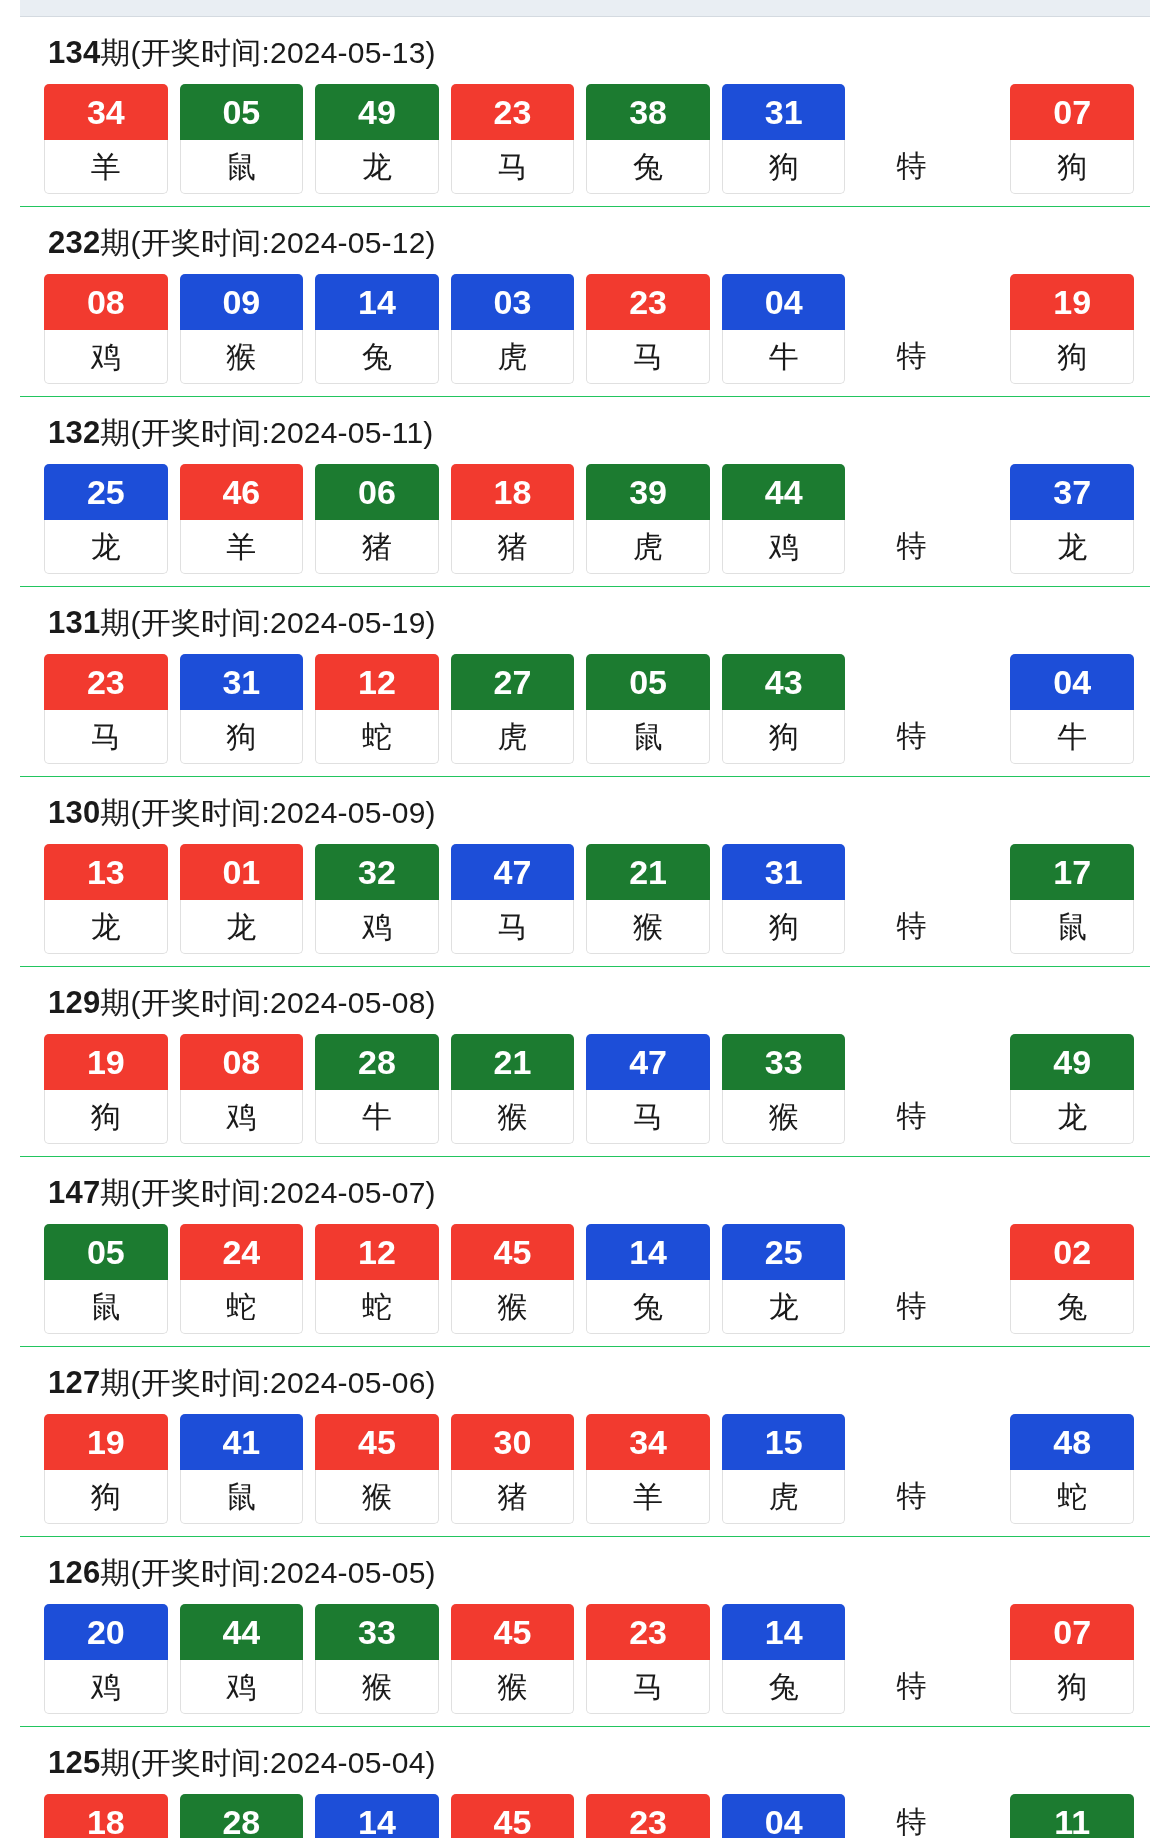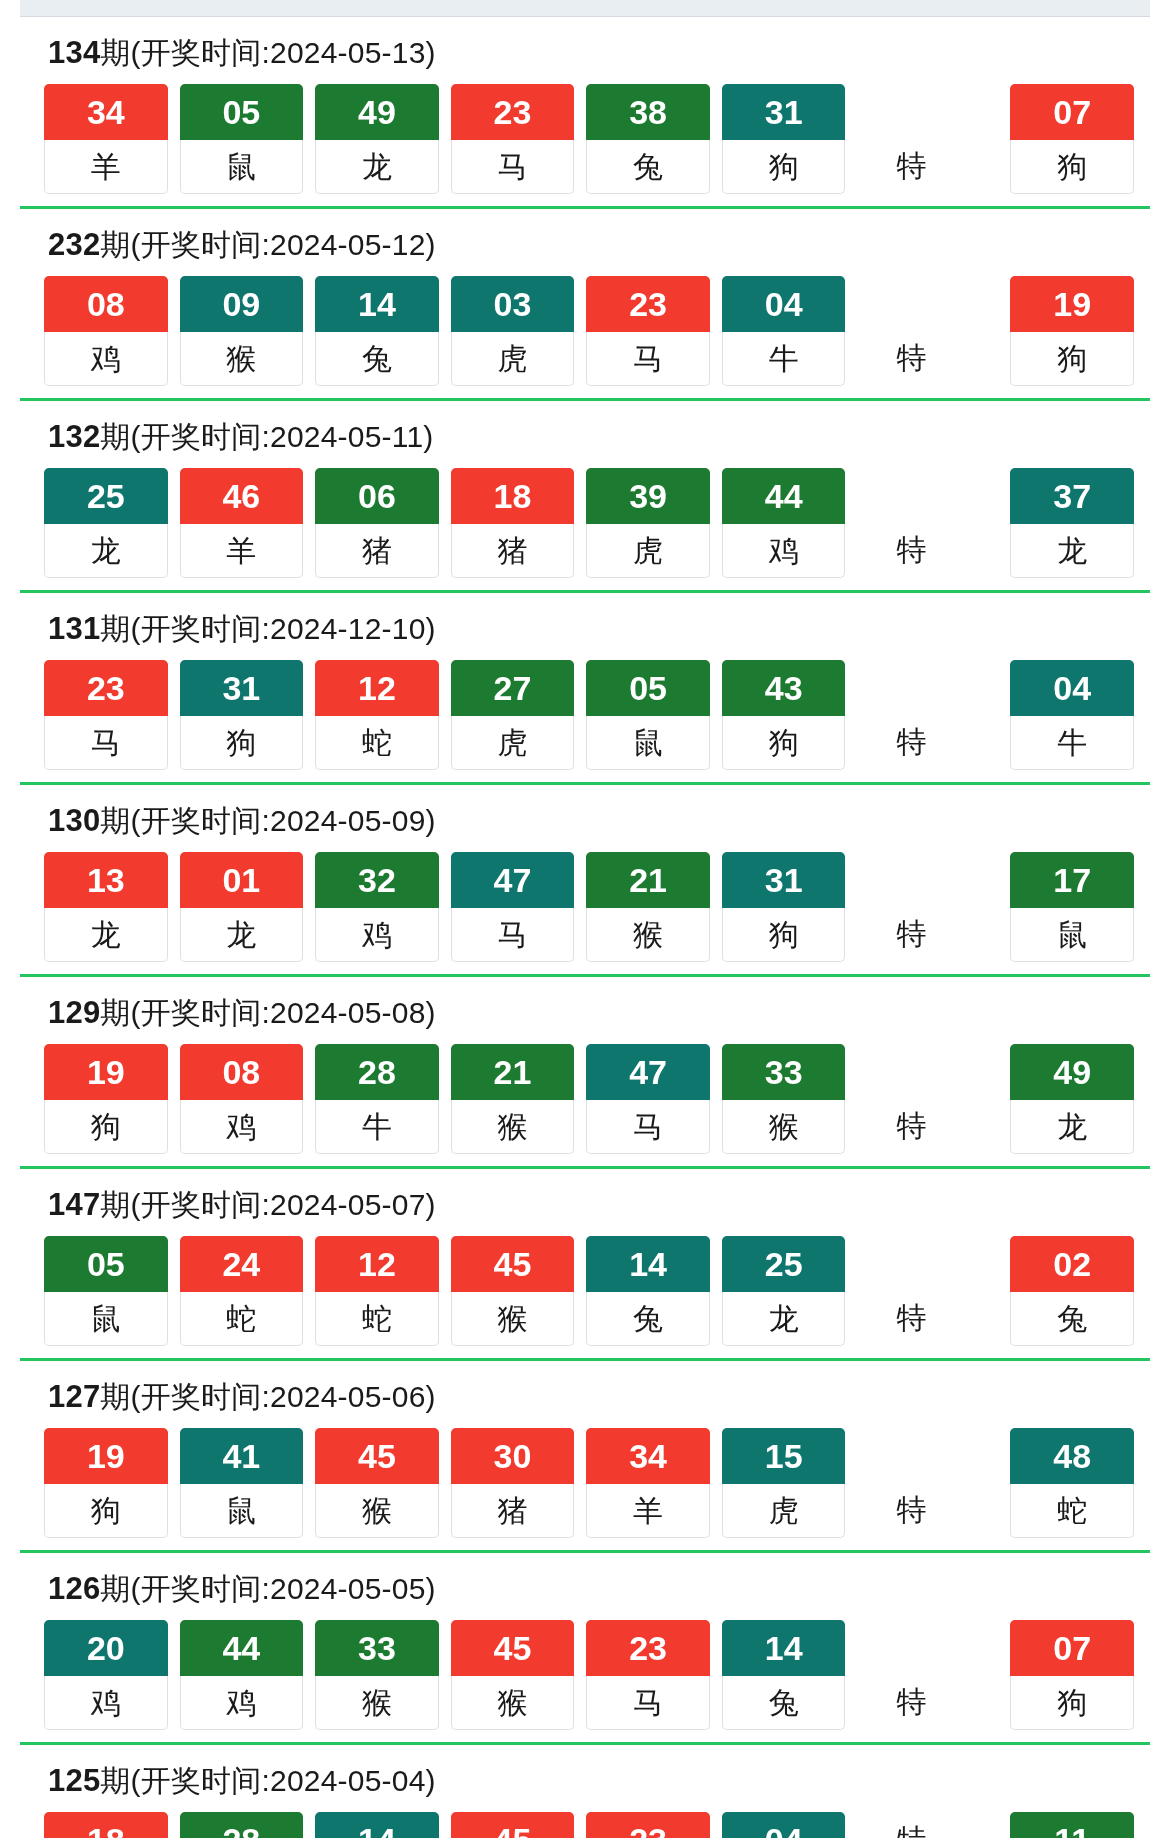--- a/index.html
+++ b/index.html
@@ -30,21 +30,21 @@
     top: 0;
     width: 1130px;
     background: #ffffff;
   }
   .top-strip {
     height: 16px;
     background: #e9eef3;
     border-bottom: 1px solid #d4dae0;
   }
   .draw-block {
-    border-bottom: 3px solid #22c55e;
+    border-bottom: 1px solid #22c55e;
     padding: 0 0 8px 0;
     background: #ffffff;
   }
   .draw-header {
     padding: 16px 0 10px 28px;
     font-size: 30px;
     color: #1a1a1a;
     letter-spacing: 0.2px;
     white-space: nowrap;
   }
@@ -81,21 +81,21 @@
     font-size: 30px;
     color: #1a1a1a;
     background: #ffffff;
     border: 1px solid #e0e0e0;
     border-top: none;
     border-radius: 0 0 5px 5px;
     box-sizing: border-box;
   }
   .c-red    { background: #f23a2f; }
   .c-green  { background: #1c7b30; }
-  .c-blue   { background: #0f766e; }
+  .c-blue   { background: #1d4ed8; }
   .special-label {
     width: 108px;
     text-align: center;
     font-size: 30px;
     color: #1a1a1a;
     line-height: 56px;
     flex: 0 0 auto;
   }
   .ball.special { margin-right: 0; margin-left: 0; padding-left: 45px; }
 </style>
@@ -205,21 +205,21 @@
               <div class="zod">鸡</div>
             </div>
             <div class="special-label">特</div>
             <div class="ball special">
               <div class="num c-blue">37</div>
               <div class="zod">龙</div>
             </div>
           </div>
         </div>
         <div class="draw-block">
-          <div class="draw-header"><span class="issue">131</span><span>期(开奖时间:</span><span>2024-12-10</span><span>)</span></div>
+          <div class="draw-header"><span class="issue">131</span><span>期(开奖时间:</span><span>2024-05-19</span><span>)</span></div>
           <div class="balls-row">
             <div class="ball">
               <div class="num c-red">23</div>
               <div class="zod">马</div>
             </div>
             <div class="ball">
               <div class="num c-blue">31</div>
               <div class="zod">狗</div>
             </div>
             <div class="ball">

